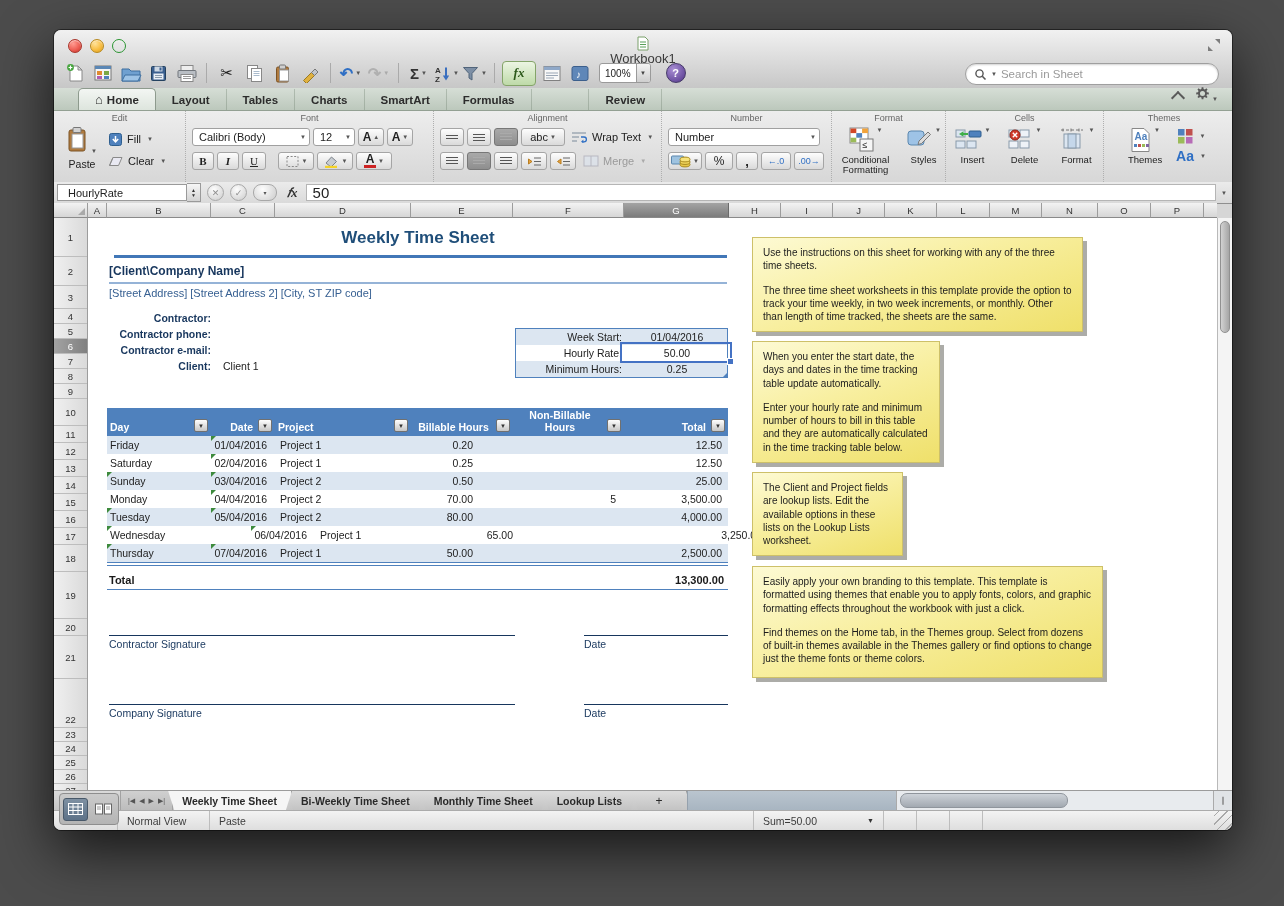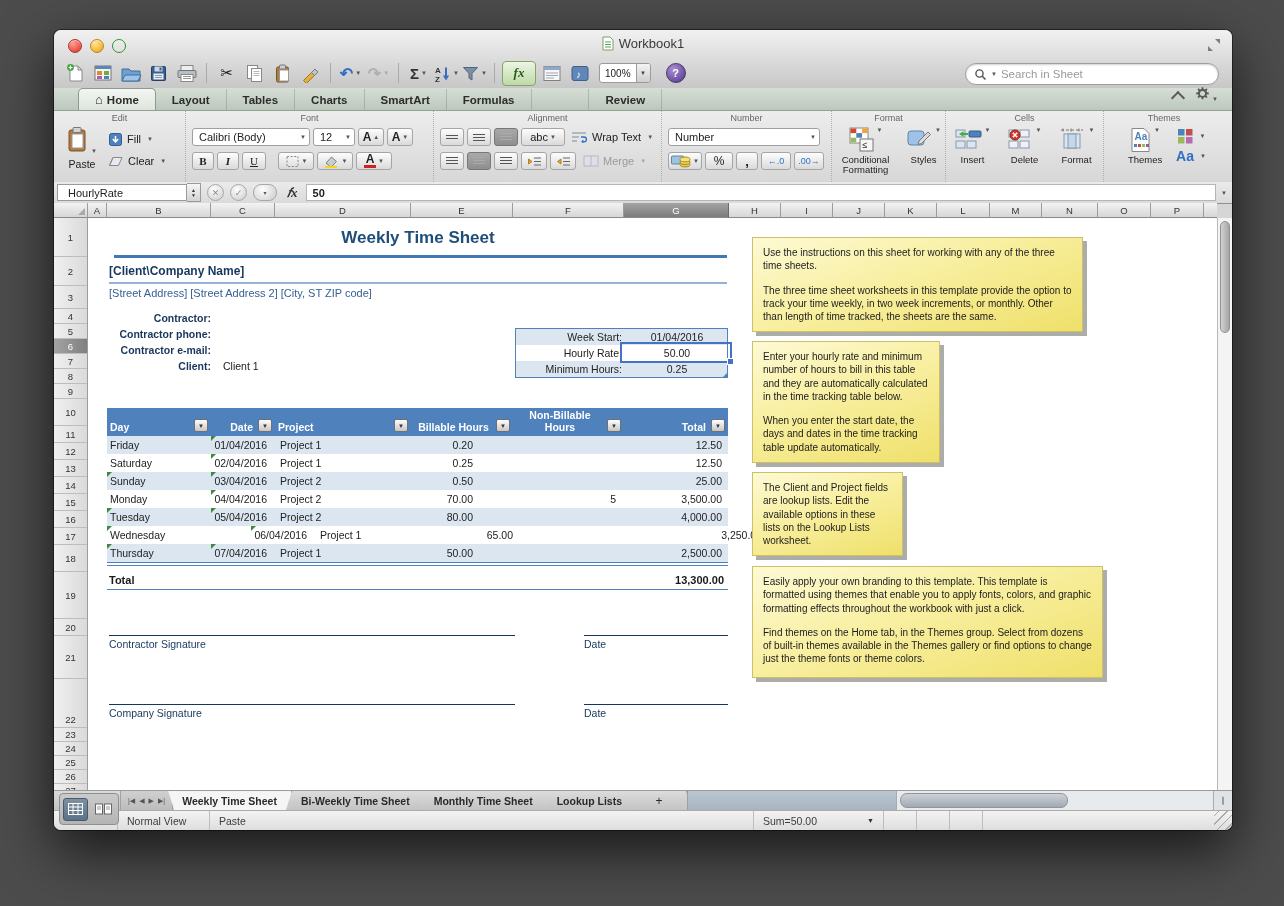--- a/index.html
+++ b/index.html
@@ -6,21 +6,21 @@
   body{width:1284px;height:906px;background:#4c4c4c;font-family:"Liberation Sans",sans-serif;position:relative;overflow:hidden;}
   .window{position:absolute;left:54px;top:30px;width:1178px;height:800px;border-radius:7px;overflow:hidden;
     box-shadow:0 20px 55px rgba(0,0,0,.7),0 0 0 1px rgba(0,0,0,.45);background:#d6d6d6;}
   
   .chrome{position:absolute;left:0;top:0;right:0;height:58px;background:linear-gradient(#f1f1f1,#c7c7c7);border-bottom:1px solid #7e7e7e;}
   .traffic{position:absolute;top:9px;left:14px;display:flex;gap:8px;}
   .light{width:12px;height:12px;border-radius:50%;box-shadow:inset 0 1px 1px rgba(255,255,255,.6);}
   .light.red{background:radial-gradient(circle at 35% 30%,#ff9c92,#ee5f55 55%,#c43227);border:1px solid #a8342a;}
   .light.yellow{background:radial-gradient(circle at 35% 30%,#ffe29a,#f8bd41 55%,#d79a1e);border:1px solid #b8891e;}
   .light.green{background:radial-gradient(circle at 35% 30%,#9fe8a0,#3ec04a 55%,#259032;);border:1px solid #2a9431;}
-  .win-title{position:absolute;top:6px;left:300px;right:300px;text-align:center;font-size:13px;color:#3a3a3a;display:flex;align-items:flex-start;justify-content:center;gap:5px;}
+  .win-title{position:absolute;top:6px;left:300px;right:300px;text-align:center;font-size:13px;color:#3a3a3a;display:flex;align-items:center;justify-content:center;flex-direction:column;}
   .fullscreen{position:absolute;top:8px;right:11px;}
   .tbar{position:absolute;top:30px;left:8px;height:26px;display:flex;align-items:center;gap:3px;}
   .tbi{width:25px;height:24px;display:flex;align-items:center;justify-content:center;}
   .tsep{width:1px;height:20px;background:#aaa;margin:0 4px;}
   .car{font-size:6px;color:#555;margin-left:2px;}
   .uglyph{font-size:16px;font-weight:bold;color:#2f6fc4;}
   .rglyph{font-size:16px;font-weight:bold;color:#b0b0b0;}
   .sigma{font-size:15px;font-weight:bold;color:#333;}
   .scissors{font-size:15px;color:#222;}
   .fxbtn{display:flex;align-items:center;justify-content:center;width:32px;height:23px;border:1px solid #84a469;border-radius:4px;
@@ -65,21 +65,21 @@
   .serifu{font-family:"Liberation Serif",serif;text-decoration:underline;}
   .fcA{font-weight:bold;font-size:12px;line-height:10px;color:#222;}
   .fcbar{width:12px;height:3px;background:#cc2222;margin-top:1px;}
   .gray{color:#9a9a9a;}
   
   .fbar{position:absolute;top:152px;left:0;right:0;height:21px;background:linear-gradient(#ebebeb,#dadada);border-bottom:1px solid #8f8f8f;display:flex;align-items:center;}
   .namebox{width:118px;height:15px;background:#fff;border:1px solid #9a9a9a;margin-left:3px;font-size:11px;color:#222;display:flex;align-items:center;padding-left:10px;}
   .stepper{width:13px;height:17px;border:1px solid #9a9a9a;border-left:none;background:linear-gradient(#f6f6f6,#d3d3d3);display:flex;flex-direction:column;align-items:center;justify-content:center;font-size:5px;color:#333;line-height:5px;}
   .fb-btn{width:15px;height:15px;border-radius:50%;background:radial-gradient(circle at 40% 30%,#fdfdfd,#cccccc);border:1px solid #a8a8a8;color:#8f8f8f;font-size:9px;display:flex;align-items:center;justify-content:center;margin-left:6px;}
   .fb-fx{font-style:italic;font-family:"Liberation Serif",serif;font-weight:bold;color:#333;font-size:13px;margin:0 8px 0 10px;}
-  .fb-input{flex:1;background:#fff;border:1px solid #b5b5b5;height:15px;font-size:11px;color:#222;display:flex;align-items:center;padding-left:6px;font-weight:bold;}
+  .fb-input{flex:1;background:#fff;border:1px solid #b5b5b5;height:15px;font-size:15px;color:#222;display:flex;align-items:center;padding-left:6px;}
   .fb-caret{width:16px;height:17px;display:flex;align-items:center;justify-content:center;font-size:6px;color:#555;}
   
   .colheads{position:absolute;top:173px;left:0;right:15px;height:15px;display:flex;overflow:hidden;}
   .ch{height:15px;border-right:1px solid #9c9c9c;border-bottom:1px solid #8a8a8a;background:linear-gradient(#f3f3f3,#d6d6d6);
     font-size:9.5px;color:#333;display:flex;align-items:center;justify-content:center;box-sizing:border-box;flex-shrink:0;}
   .ch.sel{background:linear-gradient(#a4a4a4,#7c7c7c);color:#fff;border-right-color:#6b6b6b;}
   .ch.corner{position:relative;}
   .ch.corner::after{content:"";position:absolute;right:2px;bottom:2px;border-left:7px solid transparent;border-bottom:7px solid #a9a9a9;}
   .ch.fill{flex:1;border-right:none;}
   .gridwrap{position:absolute;top:188px;left:0;right:15px;bottom:40px;background:#fff;overflow:hidden;}
@@ -804,22 +804,22 @@
     <div class="siglabel" style="left:55px;top:489px">Company Signature</div>
     <div class="sigline" style="left:530px;top:486px;width:144px"></div>
     <div class="siglabel" style="left:530px;top:489px">Date</div>
 
     <div id="notes">
         <div class="note" style="left: 698px; top: 19px; width: 331px; min-height: 86px;">
           <div class="np">Use the instructions on this sheet for working with any of the three time sheets.</div>
           <div class="np">The three time sheet worksheets in this template provide the option to track your time weekly, in two week increments, or monthly. Other than length of time tracked, the sheets are the same.</div>
         </div>
         <div class="note" style="left: 698px; top: 123px; width: 188px; min-height: 114px;">
+          <div class="np">When you enter the start date, the days and dates in the time tracking table update automatically.</div>
           <div class="np">Enter your hourly rate and minimum number of hours to bill in this table and they are automatically calculated in the time tracking table below.</div>
-          <div class="np">When you enter the start date, the days and dates in the time tracking table update automatically.</div>
         </div>
         <div class="note" style="left: 698px; top: 254px; width: 151px; min-height: 76px;">
           <div class="np">The Client and Project fields are lookup lists. Edit the available options in these lists on the Lookup Lists worksheet.</div>
         </div>
         <div class="note" style="left: 698px; top: 348px; width: 351px; min-height: 112px;">
           <div class="np">Easily apply your own branding to this template. This template is formatted using themes that enable you to apply fonts, colors, and graphic formatting effects throughout the workbook with just a click.</div>
           <div class="np">Find themes on the Home tab, in the Themes group. Select from dozens of built-in themes available in the Themes gallery or find options to change just the theme fonts or theme colors.</div>
         </div>
       </div>
   </div>

